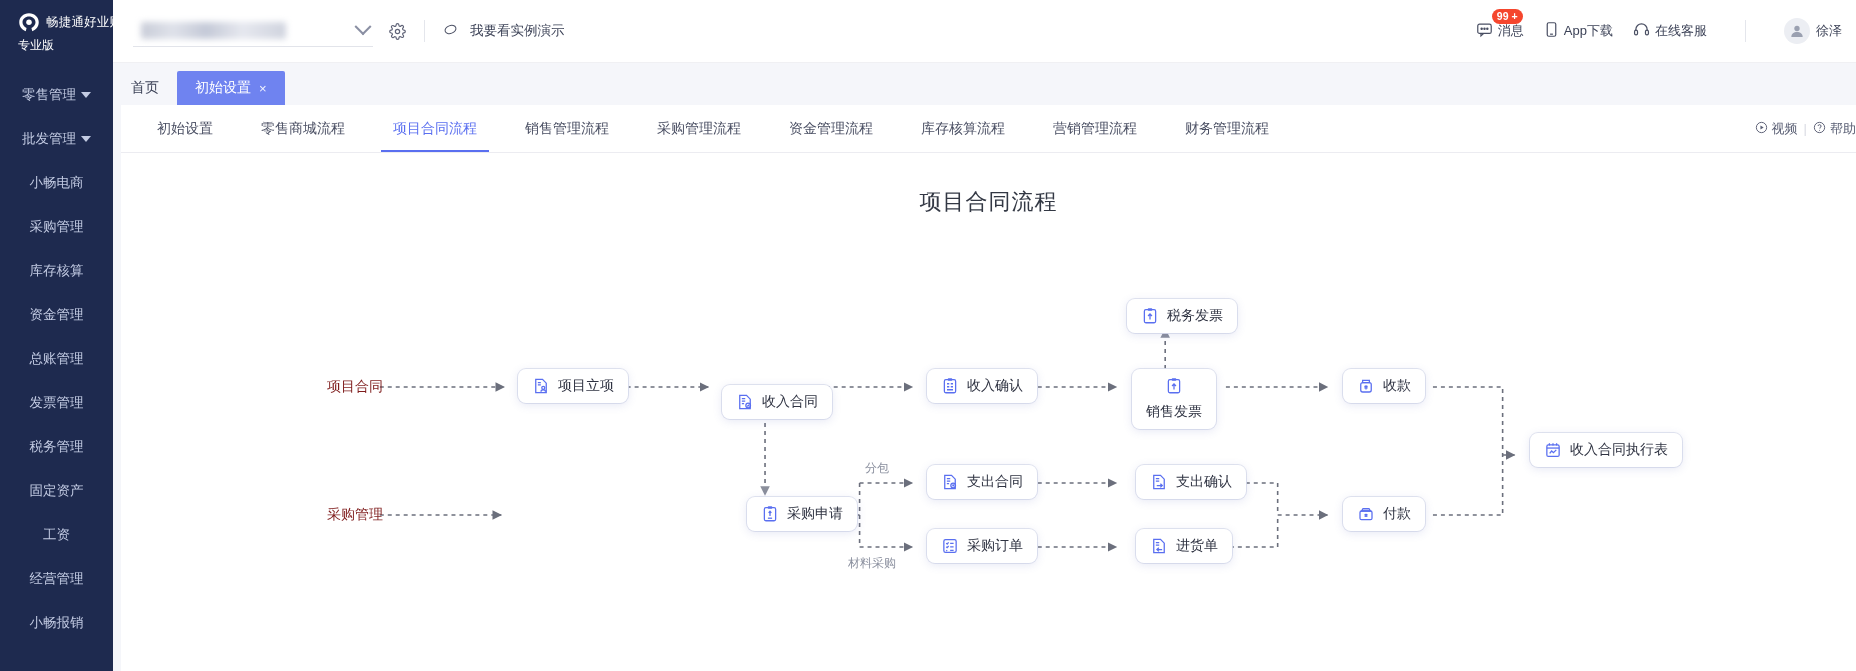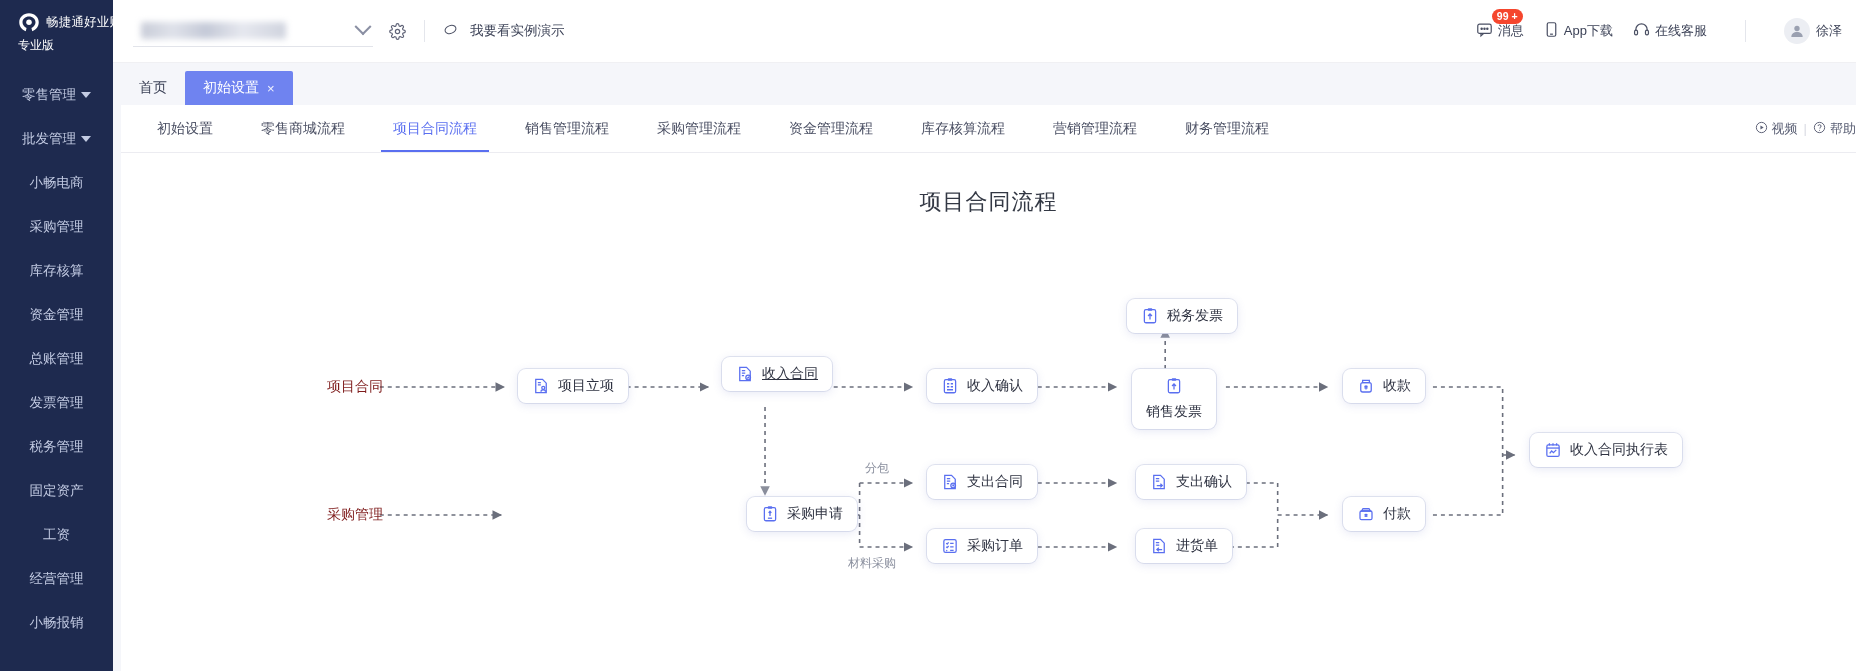--- a/index.html
+++ b/index.html
@@ -81,21 +81,21 @@
   }
   .avatar {
     width: 26px; height: 26px; border-radius: 50%; background: #eceef3;
     display: flex; align-items: center; justify-content: center; color:#9aa0b0;
   }
   .user-name { color:#3c4257; font-size:13px; margin-left:6px; white-space:nowrap; }
 
   
   .tabstrip {
     height: 42px; background: #f5f6fa; display: flex; align-items: flex-end;
-    padding-left: 8px; gap: 0; flex: 0 0 42px;
+    gap: 0; flex: 0 0 42px;
   }
   .tab {
     height: 34px; padding: 0 18px; display: flex; align-items: center; gap: 8px;
     font-size: 14px; color: #3c4257; cursor: pointer; border-radius: 2px 2px 0 0;
   }
   .tab.active { background: #6f83f0; color: #ffffff; }
   .tab .x { font-size: 13px; opacity: .9; }
 
   
   .card {
@@ -414,21 +414,21 @@
             <svg viewBox="0 0 24 24" width="18" height="18" fill="none" stroke="#5a6ff0" stroke-width="1.7">
               <path d="M5 3.2h9l5 5v12.6H5z"></path>
               <path d="M7.8 7.4h4 M7.8 10.6h4"></path>
               <circle cx="15" cy="14.4" r="2"></circle>
               <path d="M12 19.8c0-1.8 1.4-2.8 3-2.8s3 1 3 2.8"></path>
             </svg>
           </span>
           <span>项目立项</span>
         </div>
 
-        <div class="node" style="left:601px; top:140px;text-decoration:underline;">
+        <div class="node" style="left:601px; top:168px;">
           <span class="ic">
             <svg viewBox="0 0 24 24" width="18" height="18" fill="none" stroke="#5a6ff0" stroke-width="1.7">
               <path d="M5 3.2h9l5 5v12.6H5z"></path>
               <path d="M7.8 7.4h4.5 M7.8 10.8h4.5 M7.8 14.2h3"></path>
               <circle cx="16.2" cy="16.6" r="3.1"></circle>
               <path d="M15 16.6l.9.9 1.6-1.8"></path>
             </svg>
           </span>
           <span>收入合同</span>
         </div>

